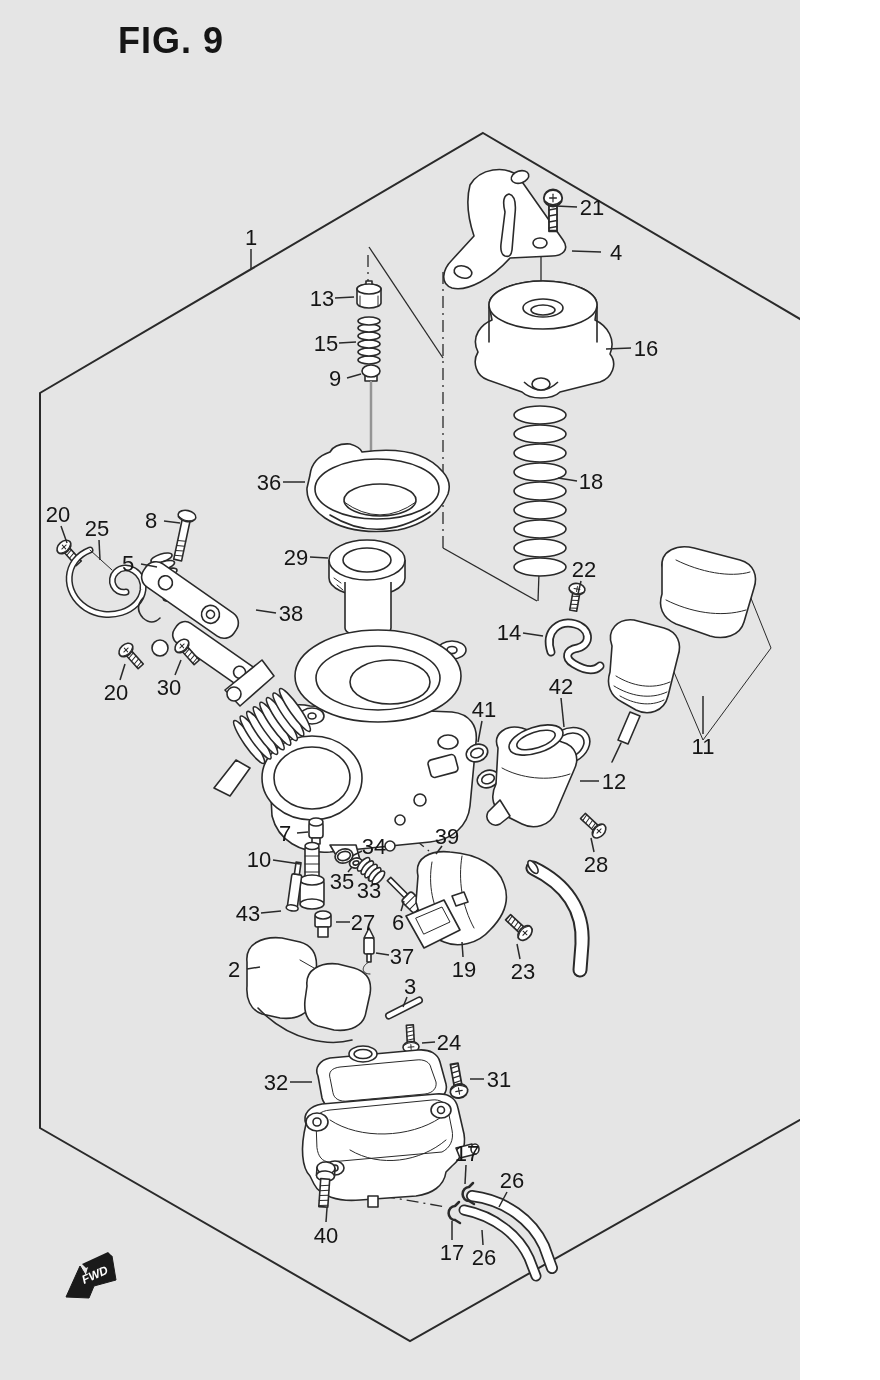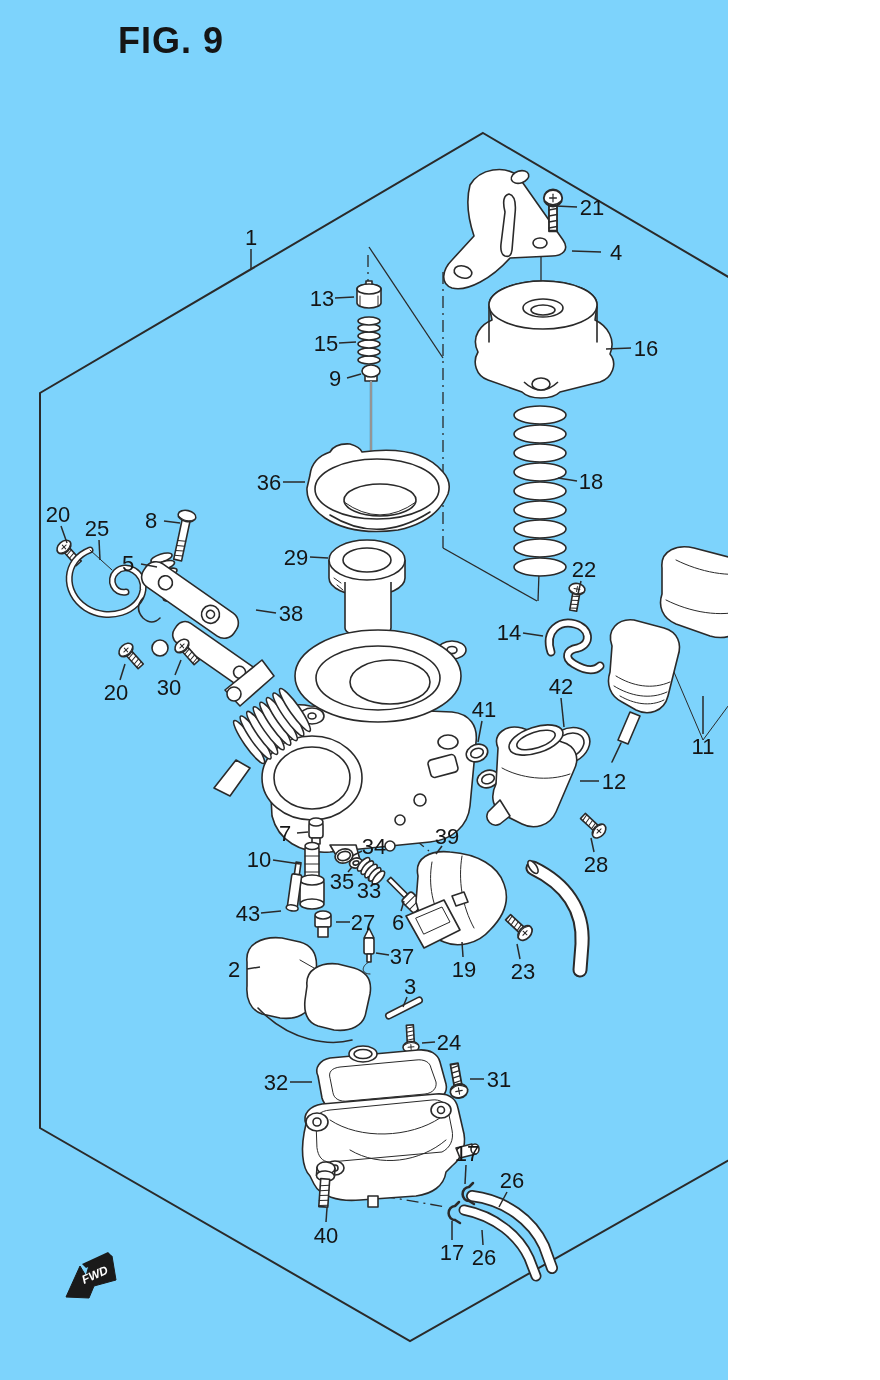--- a/index.html
+++ b/index.html
@@ -1,16 +1,16 @@
 <!DOCTYPE html>
 <html><head>
 <meta charset="utf-8">
 <style>
   html,body{margin:0;padding:0;background:#ffffff;}
-  .stage{position:relative;width:728px;height:1380px;background:#7dd3fc;overflow:hidden;
+  .stage{position:relative;width:800px;height:1380px;background:#e5e5e5;overflow:hidden;
          font-family:"Liberation Sans","DejaVu Sans",sans-serif;}
   .figure-title{position:absolute;left:118px;top:20px;font-size:36px;font-weight:bold;
                 letter-spacing:1px;color:#151515;}
   svg{position:absolute;left:0;top:0;}
   .ln{fill:none;stroke:#2a2a2a;stroke-width:1.6;stroke-linejoin:round;stroke-linecap:round;}
   .pw{fill:#ffffff;stroke:#2a2a2a;stroke-width:1.6;stroke-linejoin:round;}
   .thin{stroke-width:1;}
   .tube-o{fill:none;stroke:#2a2a2a;stroke-linecap:round;}
   .tube-i{fill:none;stroke:#ffffff;stroke-linecap:round;}
   .callout{font-family:"Liberation Sans","DejaVu Sans",sans-serif;font-size:22px;fill:#151515;}

